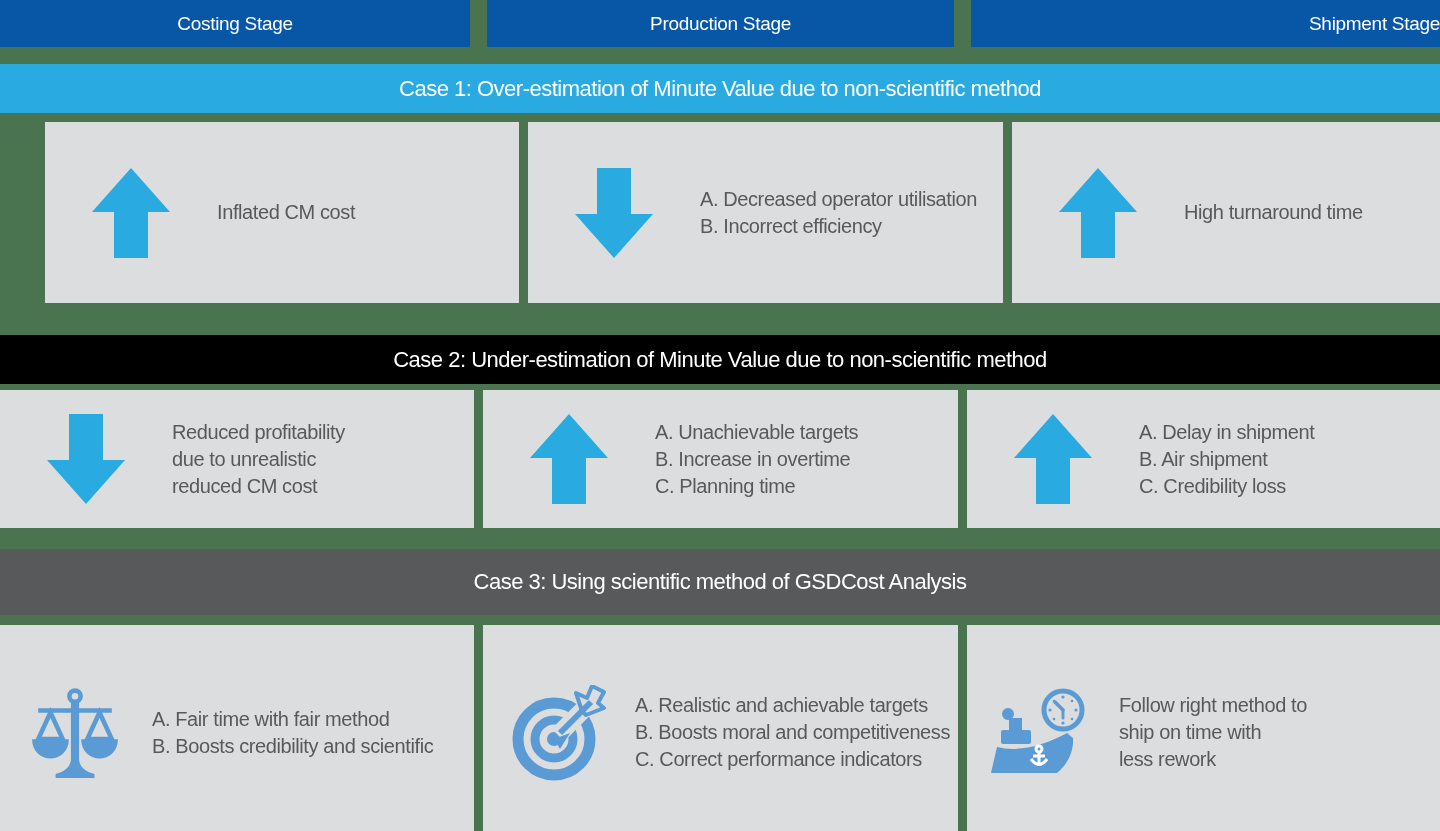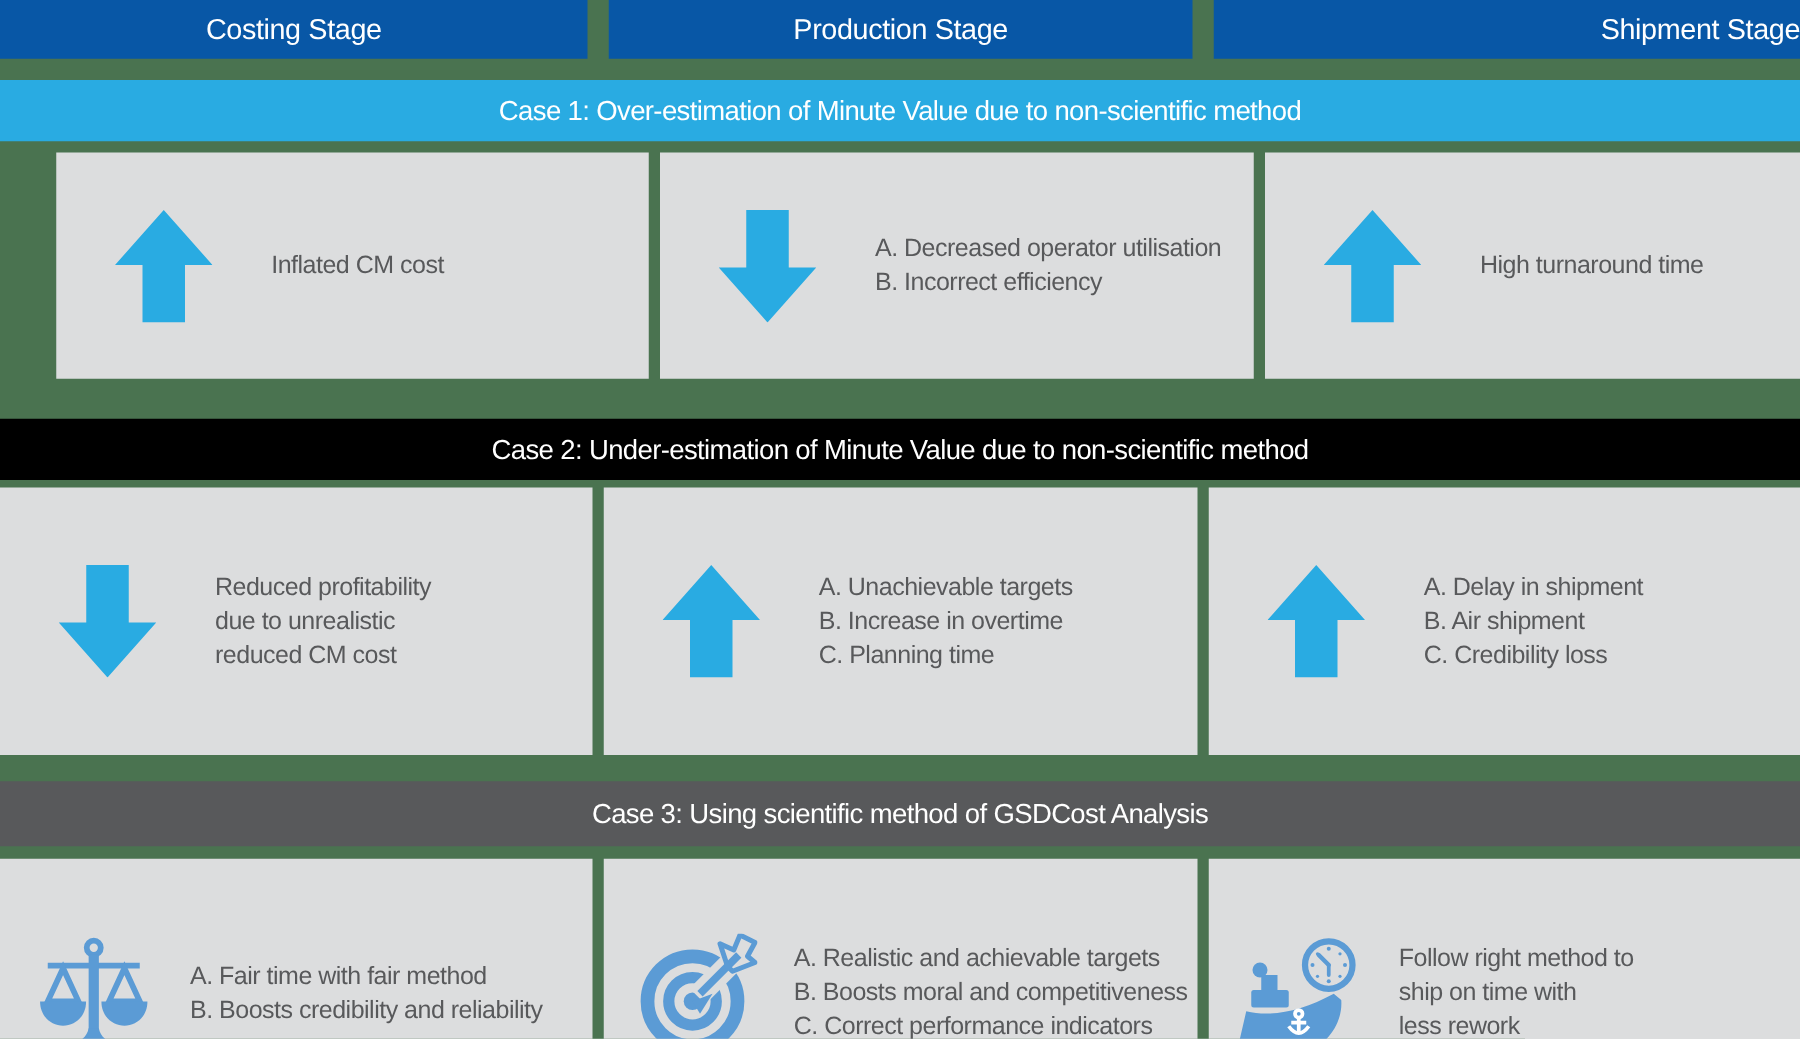--- a/index.html
+++ b/index.html
@@ -12,42 +12,42 @@
   }
   .grid3 {
     display:grid;
     grid-template-columns:474px 475px 473px;
     column-gap:9px;
   }
   .headers-row { height:47px; margin-bottom:17px; }
   .stage-header {
     background:#0857a6;
     color:#ffffff;
-    font-size:23px;
+    font-size:19px;
     letter-spacing:-0.3px;
     display:flex; align-items:center; justify-content:center;
   }
   .stage-header.h1 { margin-right:4px; }
   .stage-header.h2 { margin:0 4px; }
   .stage-header.h3 { margin-left:4px;justify-content:flex-end; }
 
   .banner {
     height:49px;
     display:flex; align-items:center; justify-content:center;
     color:#ffffff;
     font-size:22px;
     letter-spacing:-0.5px;
     white-space:nowrap;
   }
   .banner.case1 { background:#29abe2; margin-bottom:9px; }
   .banner.case2 { background:#000000; margin-top:0; margin-bottom:6px; }
-  .banner.case3 { background:#58595b; height:52px; margin-bottom:10px; }
+  .banner.case3 { background:#58595b; height:66px; margin-bottom:10px; }
 
   .row-case1 { height:181px; margin-bottom:32px;padding-left:45px; }
-  .row-case2 { height:214px; margin-bottom:21px; }
+  .row-case2 { height:138px; margin-bottom:21px; }
   .row-case3 { height:215px; }
 
   .cell {
     background:#dcddde;
     display:flex;
     align-items:center;
     overflow:hidden;
   }
   .icon-zone {
     flex:0 0 140px;
@@ -182,21 +182,21 @@
           <g fill="#5b9bd5">
             <rect x="41" y="14" width="8" height="60"></rect>
             <path d="M3 51 C3 63 12 70 21 70 C30 70 39 63 39 51 Z"></path>
             <path d="M51 51 C51 63 60 70 69 70 C78 70 87 63 87 51 Z"></path>
             <path d="M26 89 L64 89 L64 85 C55 83 50 78 49 72 L41 72 C40 78 35 83 26 85 Z"></path>
           </g>
         </svg>
       </div>
       <div class="text-zone">
         <div class="line">A. Fair time with fair method</div>
-        <div class="line">B. Boosts credibility and reliability</div>
+        <div class="line">B. Boosts credibility and scientific</div>
 
       </div>
     </div>
 
     <div class="cell">
       <div class="icon-zone">
         <svg width="96" height="96" viewBox="0 0 96 96">
           <circle cx="44" cy="54" r="36" fill="none" stroke="#5b9bd5" stroke-width="11"></circle>
           <circle cx="44" cy="54" r="19" fill="none" stroke="#5b9bd5" stroke-width="9"></circle>
           <circle cx="44" cy="54" r="7" fill="#5b9bd5"></circle>

